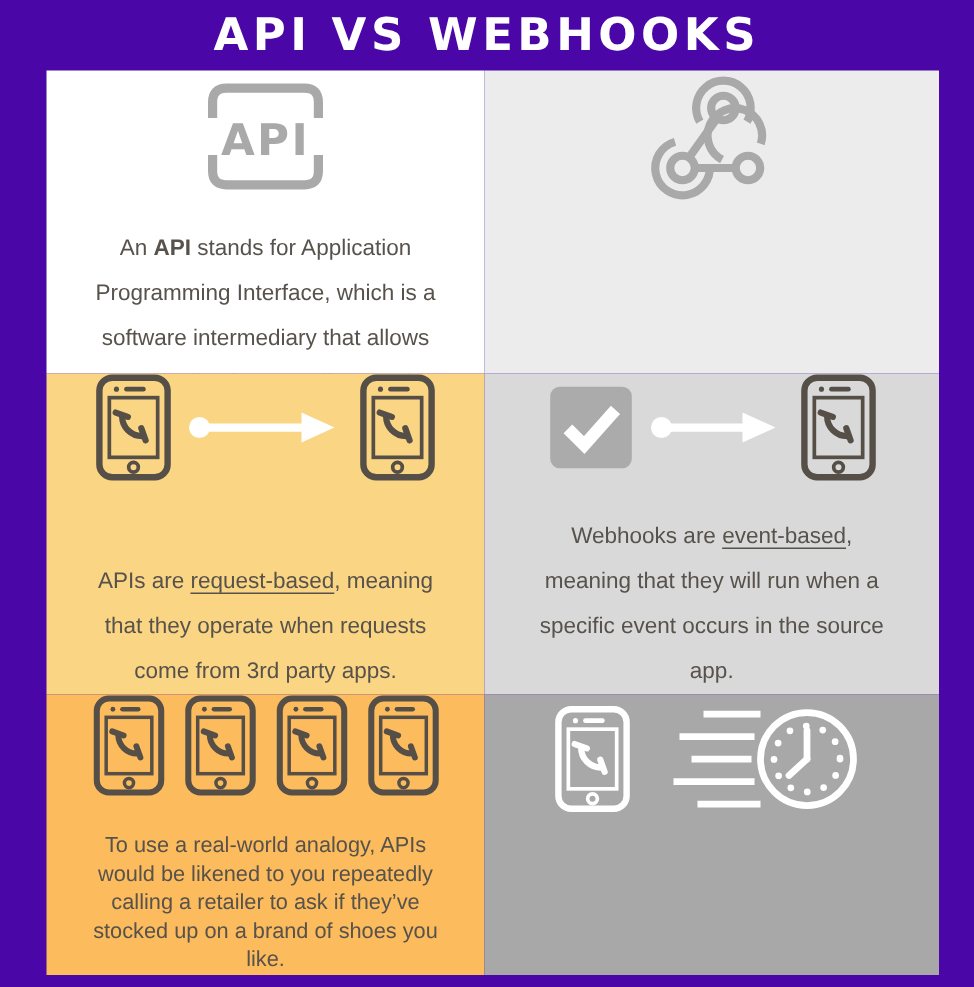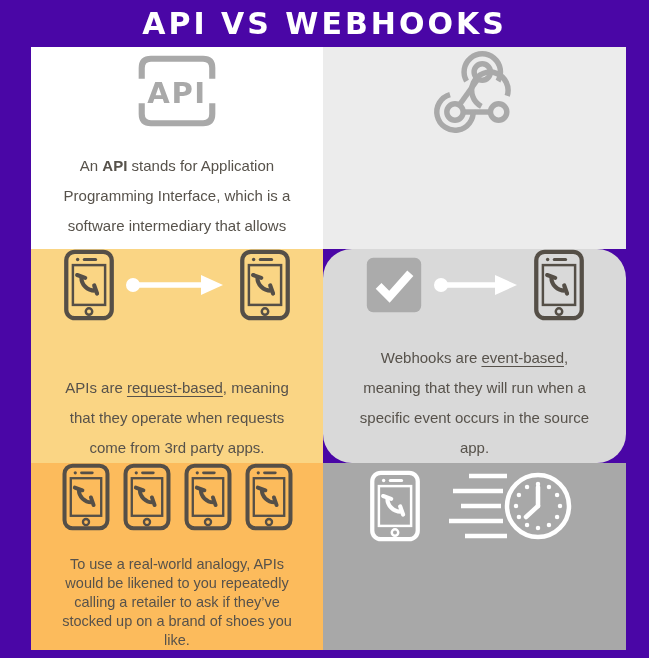--- a/index.html
+++ b/index.html
@@ -27,21 +27,21 @@
     position:absolute;left:31px;top:47px;width:595px;height:603px;
     display:grid;grid-template-columns:292px 303px;grid-template-rows:202px 214px 187px;
   }
   .cell{
     display:flex;flex-direction:column;align-items:center;justify-content:space-between;
     text-align:center;
   }
   .c1{background:var(--cell-api-def-bg);}
   .c2{background:var(--cell-webhook-def-bg);}
   .c3{background:var(--cell-api-request-bg);}
-  .c4{background:var(--cell-webhook-event-bg);border-radius:29px;}
+  .c4{background:var(--cell-webhook-event-bg);}
   .c5{background:var(--cell-api-analogy-bg);}
   .c6{background:var(--cell-webhook-analogy-bg);}
   .icon-row{display:flex;align-items:center;justify-content:center;}
   .txt{
     color:var(--text);font-size:15px;line-height:30px;
   }
   .c1 .txt{width:244px;margin-top:16px;}
   .c2 .txt{width:234px;margin-top:18px;}
   .c3 .txt{width:238px;margin-top:22px;}
   .c4 .txt{width:232px;margin-top:22px;}

